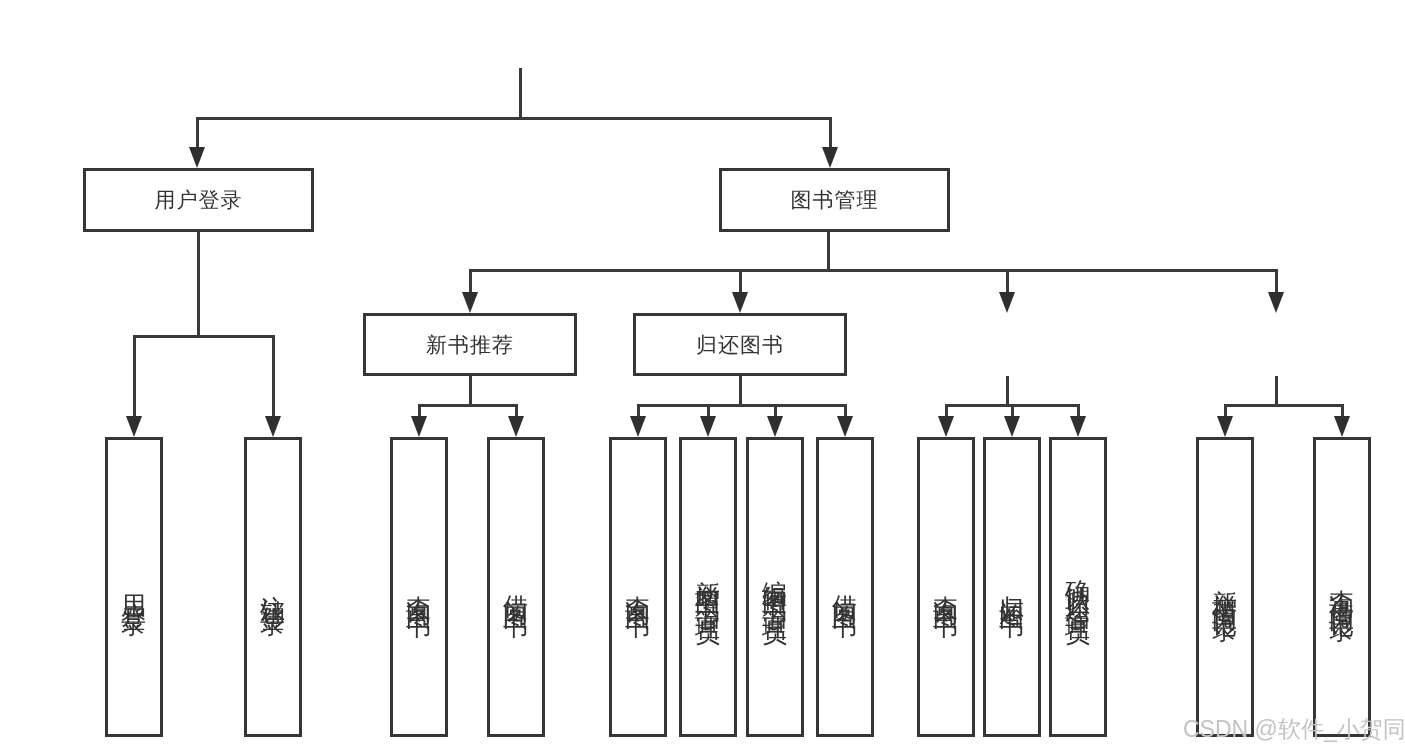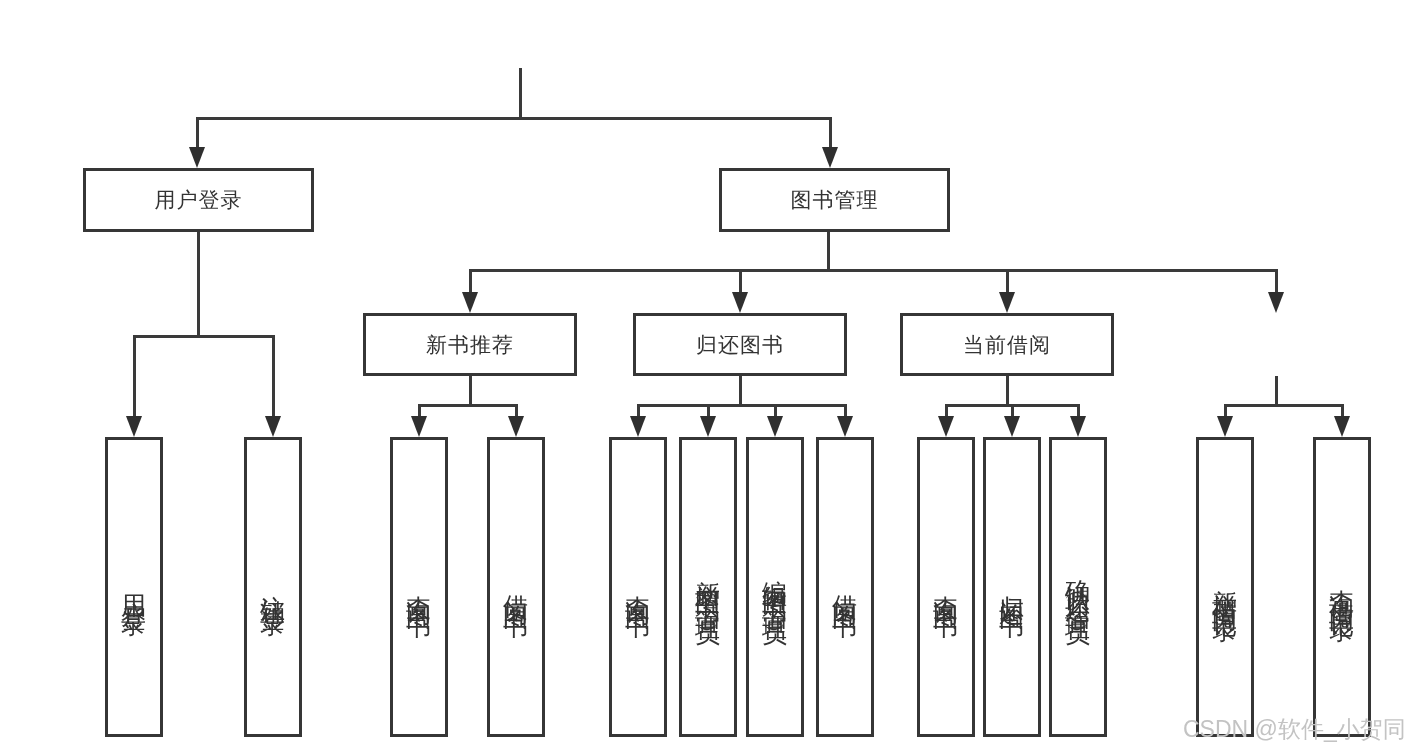--- a/index.html
+++ b/index.html
@@ -71,23 +71,20 @@
   <div class="vline" style="left:1006px; top:269px; height:26px;"></div>
   <div class="arrow" style="left:999px;  top:292px;"></div>
   <div class="vline" style="left:1275px; top:269px; height:26px;"></div>
   <div class="arrow" style="left:1268px; top:292px;"></div>
 
   <div class="box l3-box" style="left:363px;">
     <span>新书推荐</span>
   </div>
   <div class="box l3-box" style="left:633px;">
     <span>归还图书</span>
-  </div>
-  <div class="box l3-box" style="left:900px;">
-    <span>当前借阅</span>
   </div>
 
   <div class="vline" style="left:469px; top:376px; height:30px;"></div>
   <div class="hline" style="left:418px; top:404px; width:100px;"></div>
   <div class="vline" style="left:418px; top:404px; height:14px;"></div>
   <div class="arrow" style="left:411px; top:416px;"></div>
   <div class="vline" style="left:515px; top:404px; height:14px;"></div>
   <div class="arrow" style="left:508px; top:416px;"></div>
 
   <div class="vline" style="left:739px; top:376px; height:30px;"></div>

